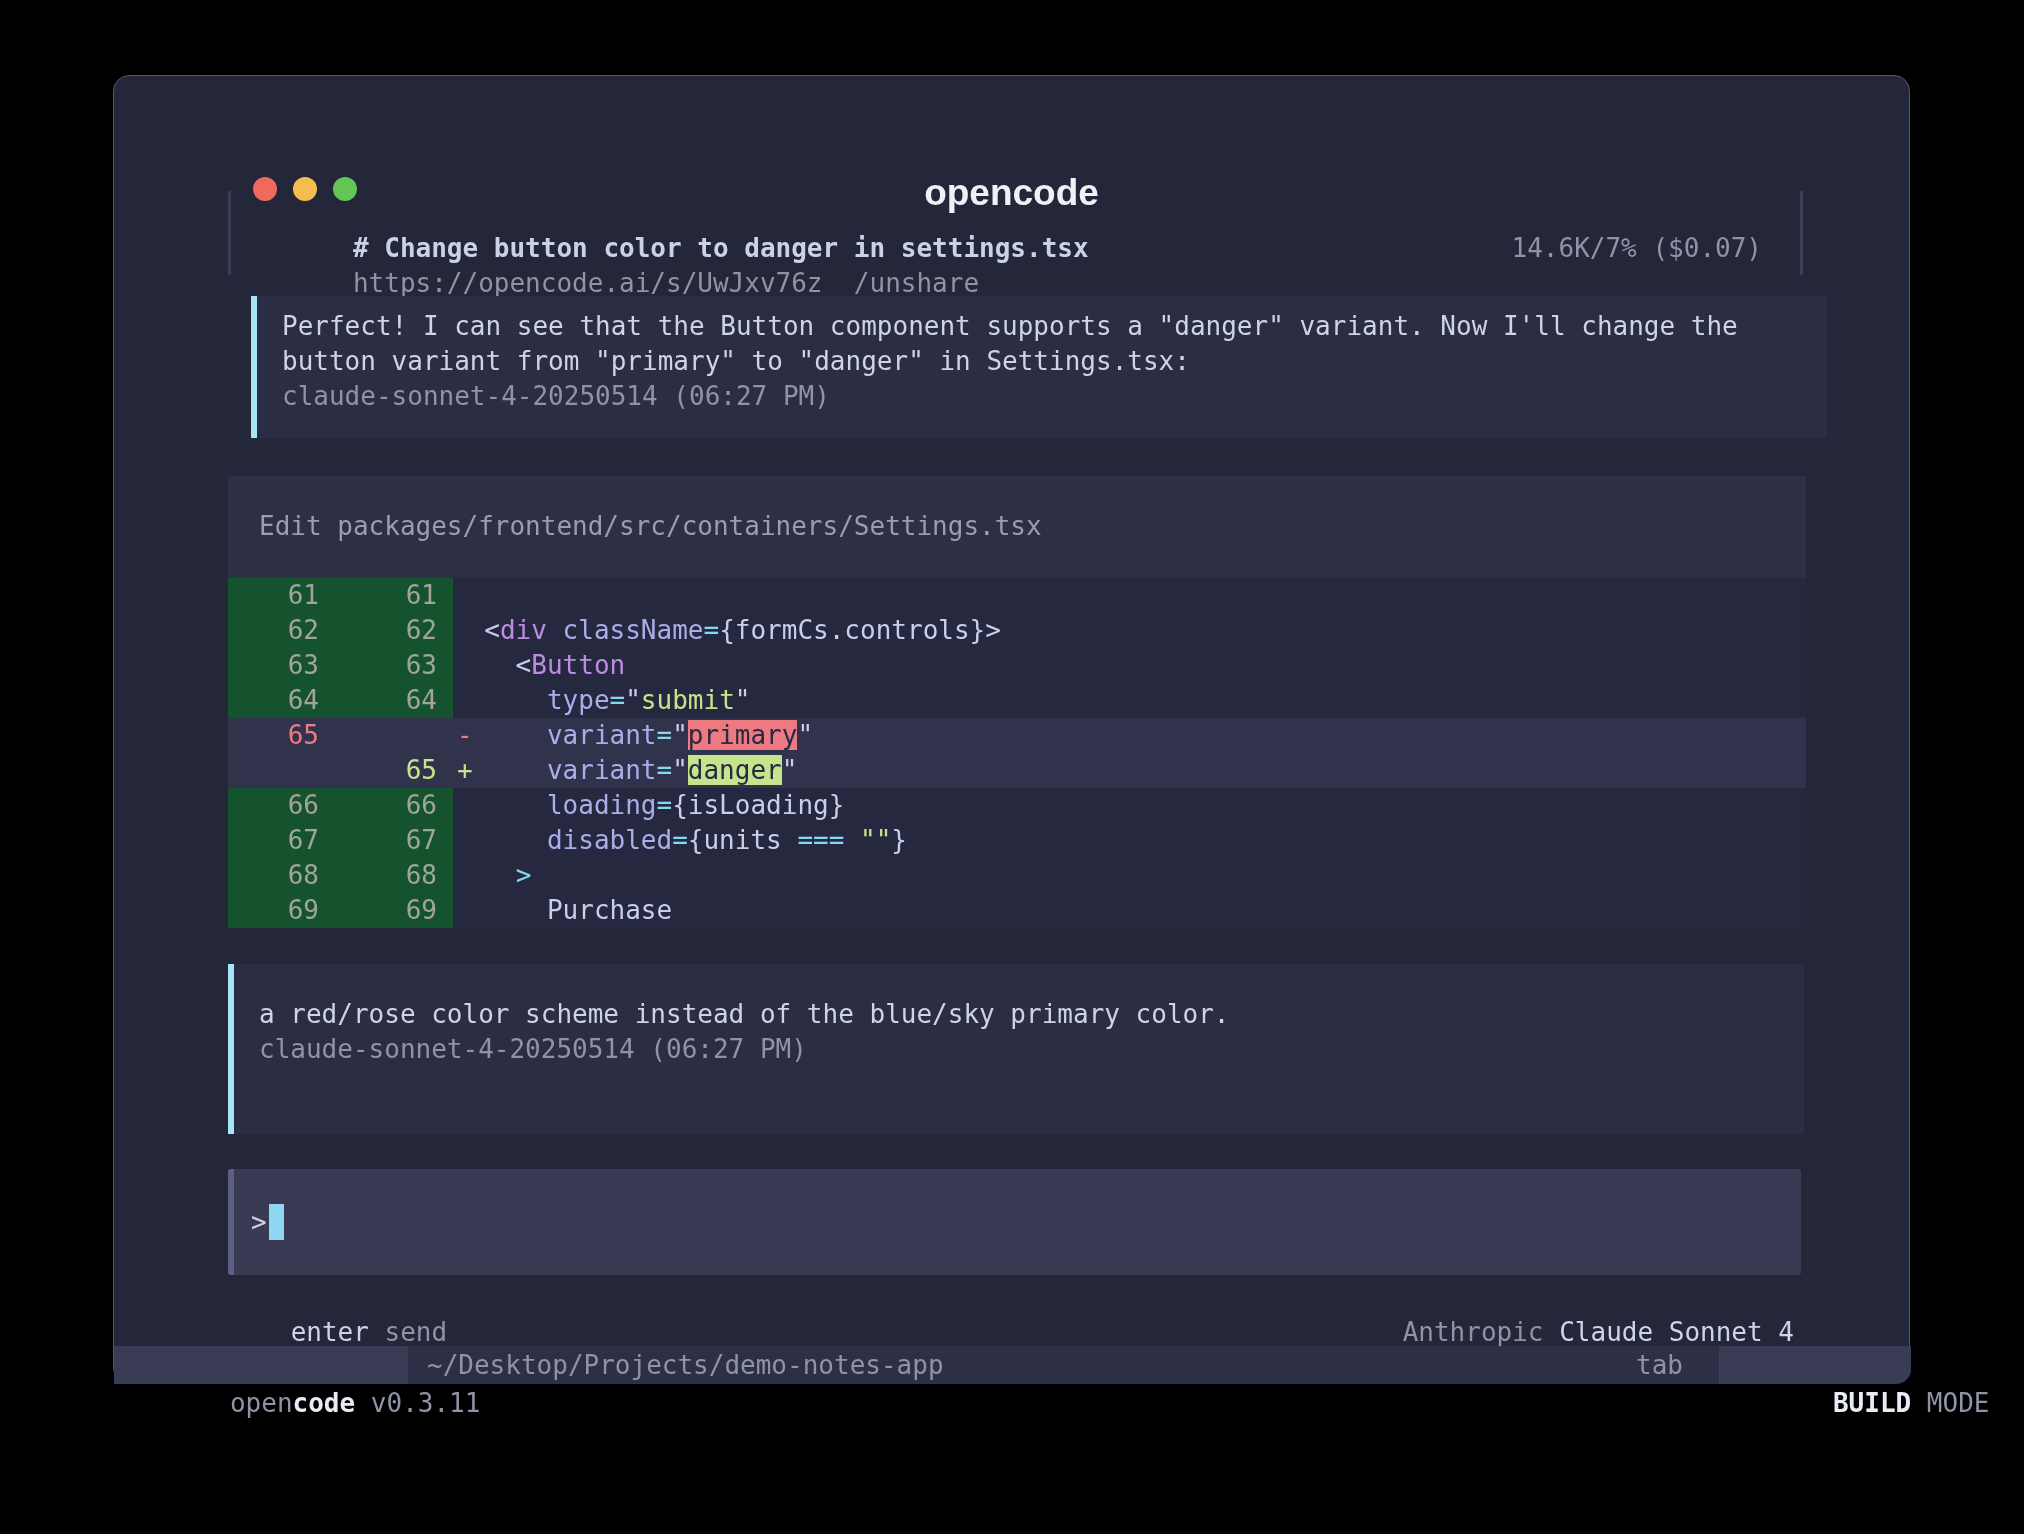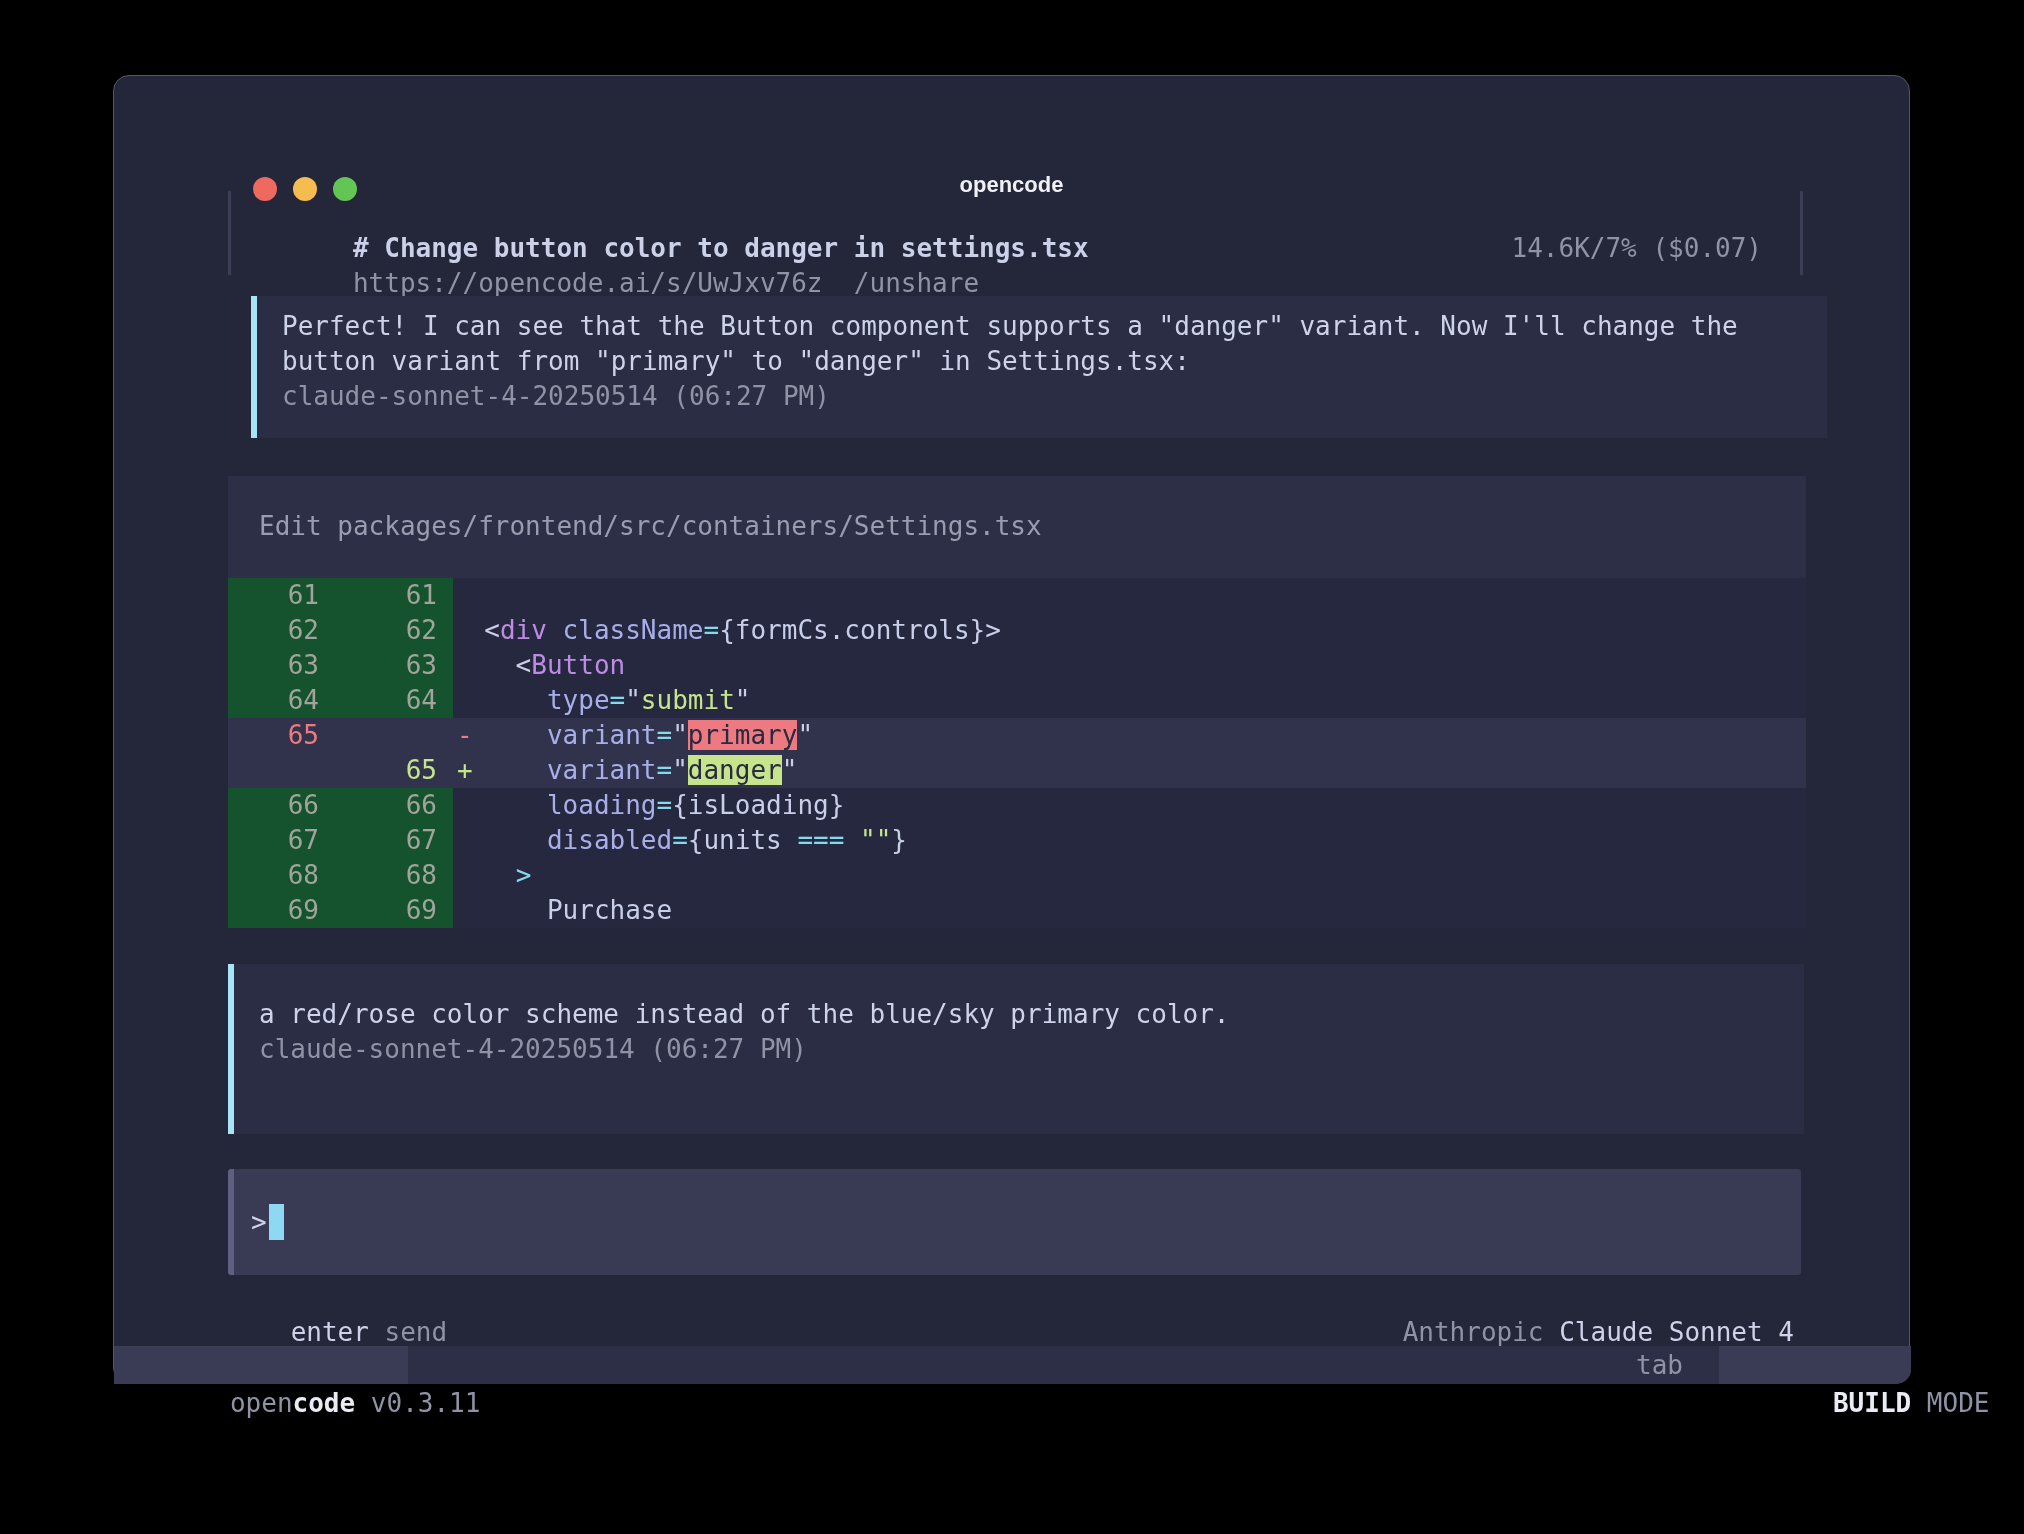--- a/index.html
+++ b/index.html
@@ -5,21 +5,21 @@
   html,body{margin:0;padding:0;background:#000;width:2024px;height:1534px;overflow:hidden;}
   *{box-sizing:border-box;}
   .mono{font-family:"DejaVu Sans Mono","Liberation Mono",monospace;font-size:26px;line-height:35px;}
   #window{position:absolute;left:113px;top:75px;width:1797px;height:1309px;background:#24263a;border:1px solid #54566a;border-radius:16px;}
   
   .tl{position:absolute;top:101px;width:24px;height:24px;border-radius:50%;}
   #tl-close{left:139px;background:#ee6a5f;}
   #tl-min{left:179px;background:#f5bd50;}
   #tl-zoom{left:219px;background:#62c554;}
   #win-title{position:absolute;top:96px;left:0;width:100%;text-align:center;
-    font-family:"Liberation Sans","DejaVu Sans",sans-serif;font-weight:bold;font-size:22px;color:#f0f1f6;}
+    font-family:"Liberation Sans","DejaVu Sans",sans-serif;font-weight:bold;font-size:37px;color:#f0f1f6;}
   
   #share{position:absolute;left:114px;top:115px;width:1575px;height:84px;
     border-left:3px solid #3c3e58;border-right:3px solid #3c3e58;padding-top:5px;}
   #share .row{height:35px;white-space:pre;padding-left:28px;}
   #share-title{color:#ccd1ea;font-weight:bold;}
   #share-stats{position:absolute;right:38px;top:40px;color:#8f93a6;}
   .gray{color:#8f93a6;}
   .light{color:#ced3ea;}
   
   .msg{position:absolute;left:114px;width:1576px;background:#2b2d44;border-left:6px solid #a6e4f6;}
@@ -168,19 +168,20 @@
     <span class="light">enter</span><span class="gray"> send</span>
   </div>
   <div id="model-hint" class="mono">
     <span class="gray">Anthropic </span><span class="light">Claude Sonnet 4</span>
   </div>
 
   <div id="footer">
     <div id="f-left" class="mono">
       <span class="gray">open</span><span class="bold-white">code</span><span class="gray"> v0.3.11</span>
     </div>
+    <div id="f-cwd" class="mono gray">~/Desktop/Projects/demo-notes-app</div>
     <div id="f-tab" class="mono gray">tab</div>
     <div id="f-mode" class="mono">
       <span class="bold-white">BUILD</span><span class="gray"> MODE</span>
     </div>
   </div>
 
 </div>
 
 </body></html>

